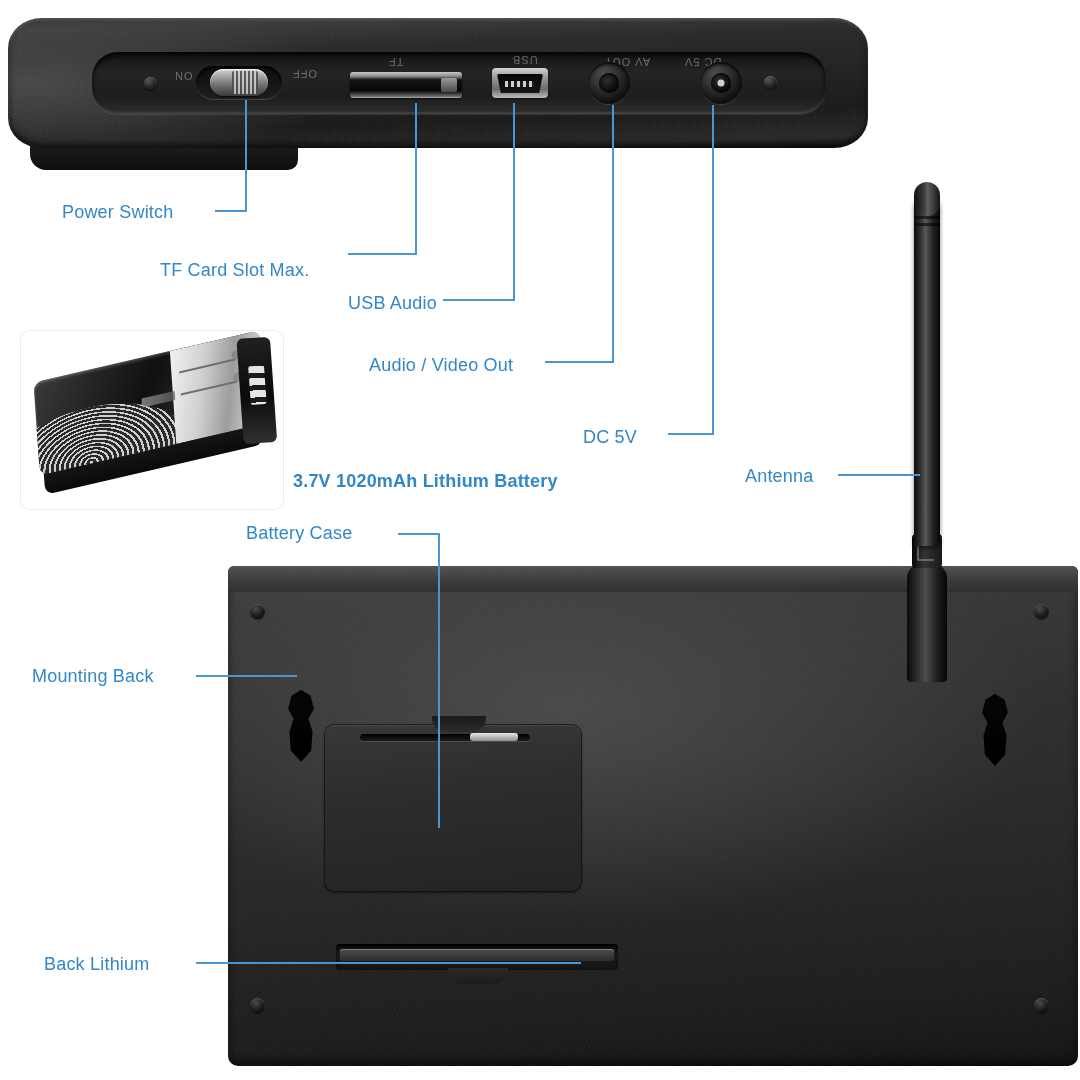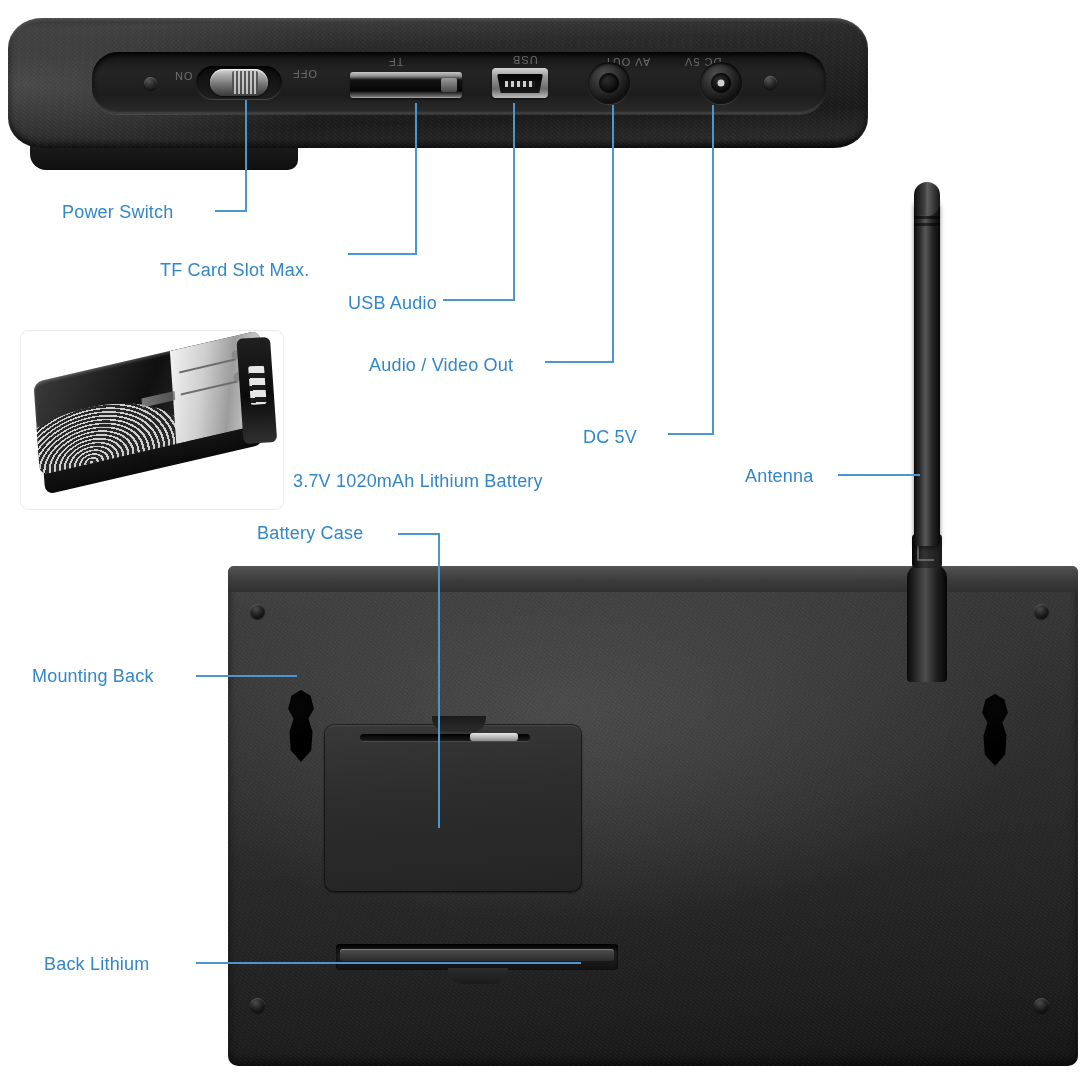--- a/index.html
+++ b/index.html
@@ -234,21 +234,21 @@
       <div class="btm"></div>
       <div class="top">
         <div class="rings"></div>
         <div class="silverband"></div>
         <div class="mark"></div>
       </div>
       <div class="edge"></div>
       <div class="contacts"></div>
     </div>
   </div>
-  <div class="lbl" style="left:293px;top:466px;">3.7V 1020mAh Lithium Battery</div>
+  <div class="lbl" style="left:293px;top:466px;font-weight:bold;">3.7V 1020mAh Lithium Battery</div>
 
   <div id="backpanel">
     <div class="bshell"></div>
     <div class="btopedge"></div>
 
     <div class="cscrew" style="left:22px;top:38px;"></div>
     <div class="cscrew" style="left:806px;top:38px;"></div>
     <div class="cscrew" style="left:22px;top:432px;"></div>
     <div class="cscrew" style="left:806px;top:432px;"></div>
 
@@ -274,21 +274,21 @@
     <div class="ant-tip"></div>
     <div class="ant-ring"></div>
     <div class="ant-ring r2"></div>
   </div>
 
   <div class="ln lnh" style="left:838px;top:474px;width:82px;"></div>
   <div class="lbl" style="left:745px;top:461px;">Antenna</div>
 
   <div class="ln lnv" style="left:438px;top:535px;height:293px;"></div>
   <div class="ln lnh" style="left:398px;top:533px;width:42px;"></div>
-  <div class="lbl" style="left:257px;top:518px;text-align:center;">Battery Case</div>
+  <div class="lbl" style="left:246px;top:518px;text-align:center;">Battery Case</div>
 
   <div class="ln lnh" style="left:196px;top:675px;width:101px;"></div>
   <div class="lbl" style="left:32px;top:661px;">Mounting Back</div>
 
   <div class="ln lnh" style="left:196px;top:962px;width:385px;"></div>
   <div class="lbl" style="left:44px;top:949px;">Back Lithium</div>
 
 </div>
 
 </body></html>

